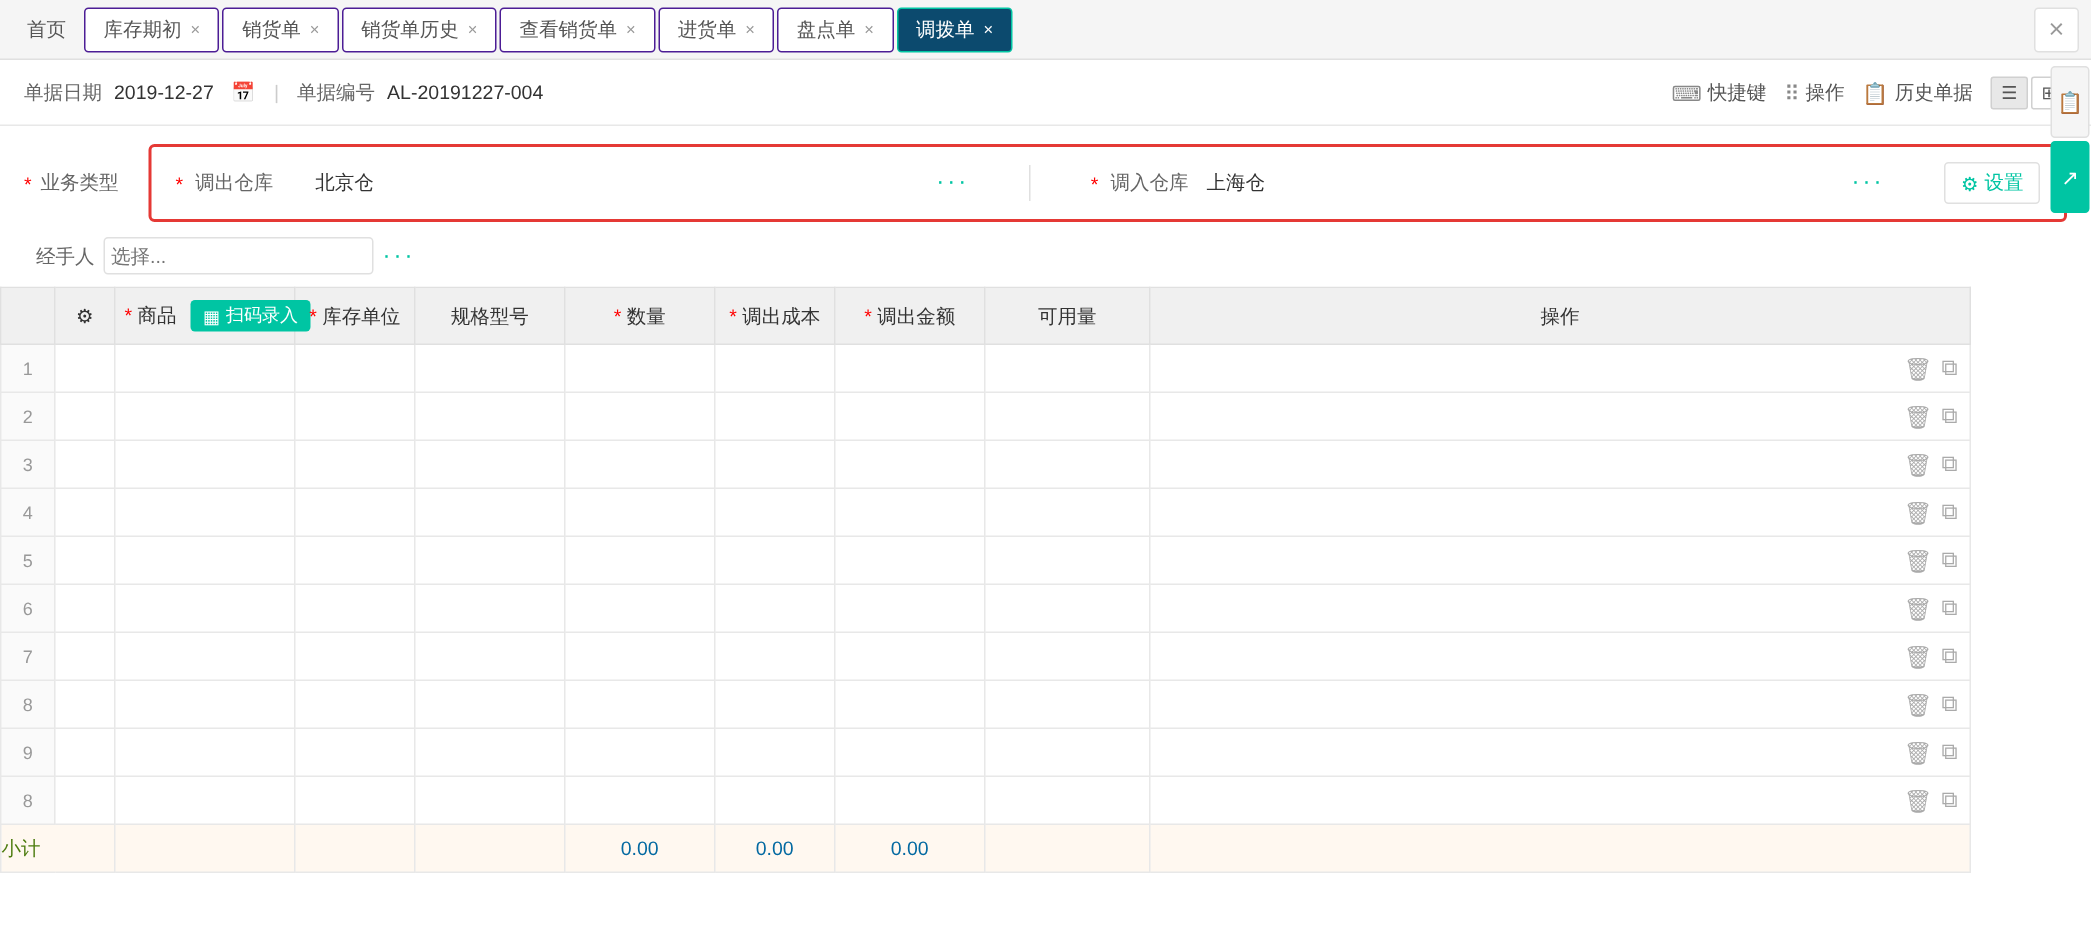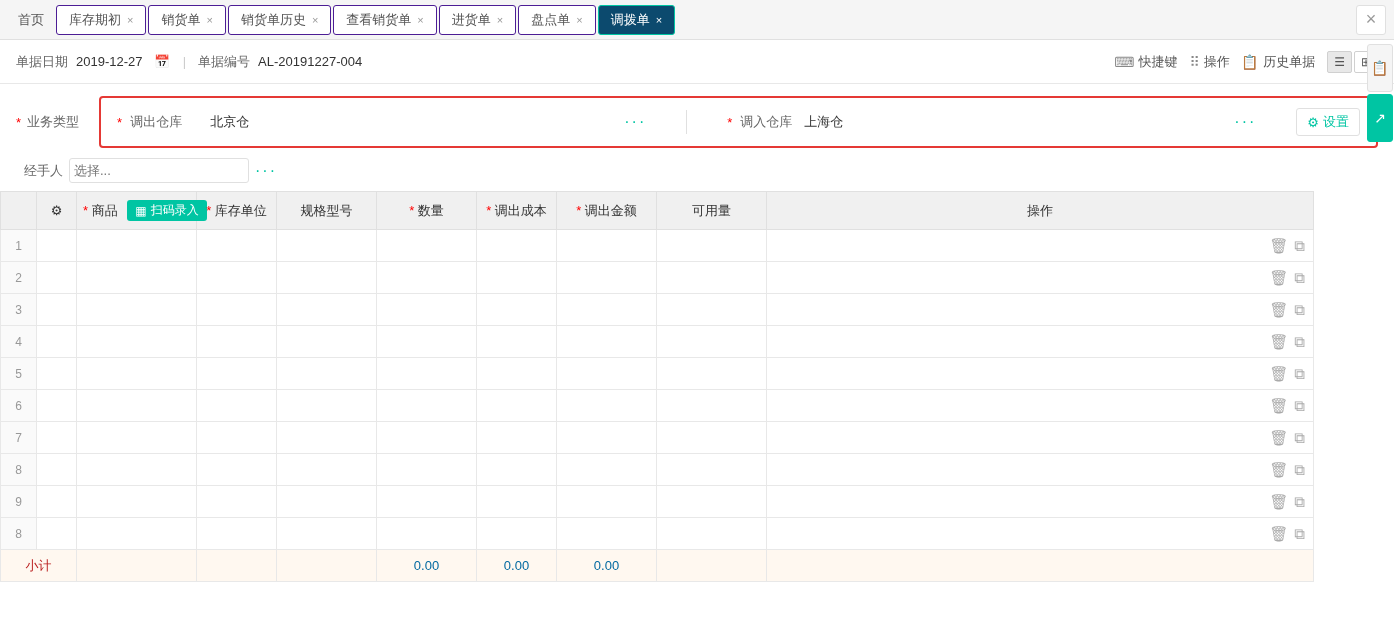--- a/index.html
+++ b/index.html
@@ -457,21 +457,21 @@
   <td></td>
   <td></td>
   <td>
     <div class="action-cell">
       <span class="action-icon">🗑</span>
       <span class="action-icon">⧉</span>
     </div>
   </td>
 </tr>
           <tr class="subtotal-row">
-  <td class="subtotal" colspan="2" style="text-align:center; color:#b91c1c; font-size:13px;">小计</td>
+  <td class="subtotal" colspan="2" style="text-align:left; color:#4d7c0f; font-size:13px;">小计</td>
   <td class="subtotal"></td>
   <td class="subtotal"></td>
   <td class="subtotal"></td>
   <td class="subtotal" style="text-align:center;">0.00</td>
   <td class="subtotal" style="text-align:center;">0.00</td>
   <td class="subtotal" style="text-align:center;">0.00</td>
   <td class="subtotal"></td>
   <td class="subtotal"></td>
 </tr>
         </tbody>

